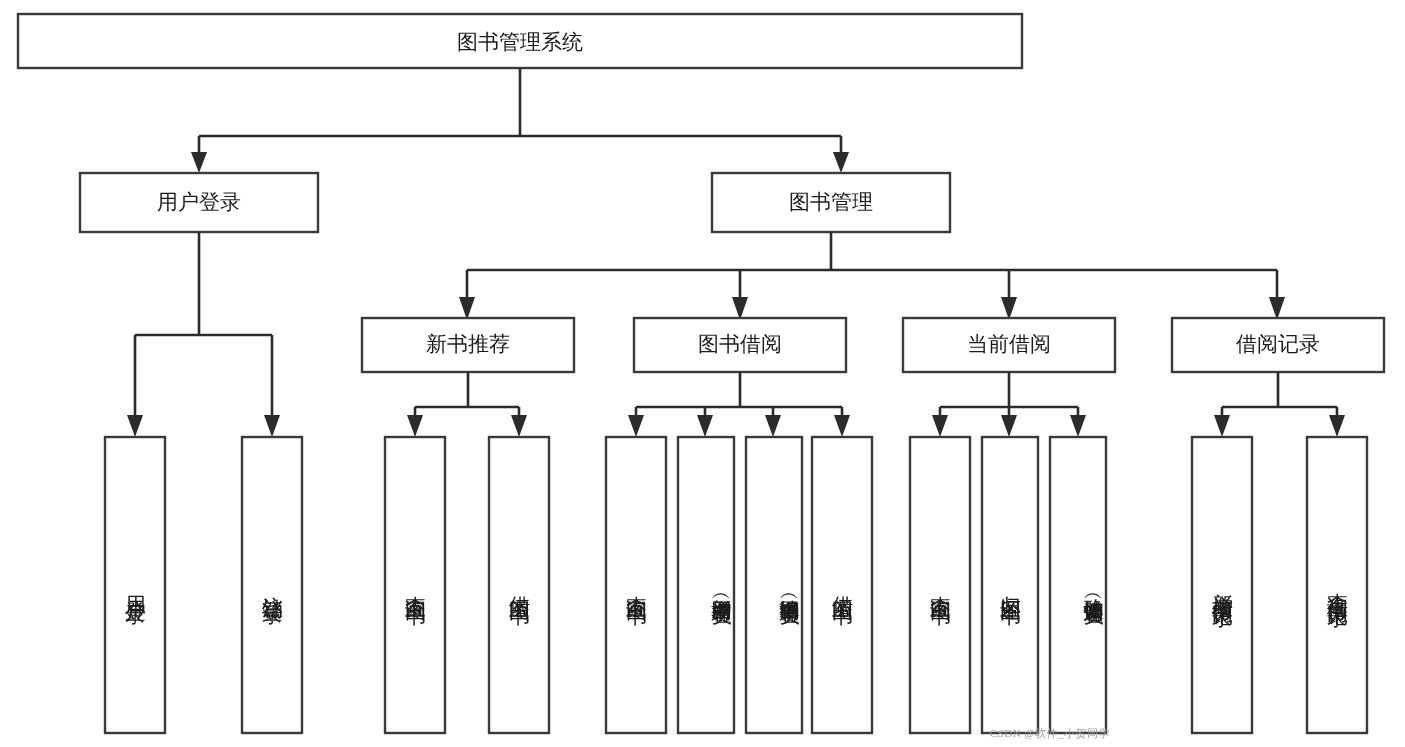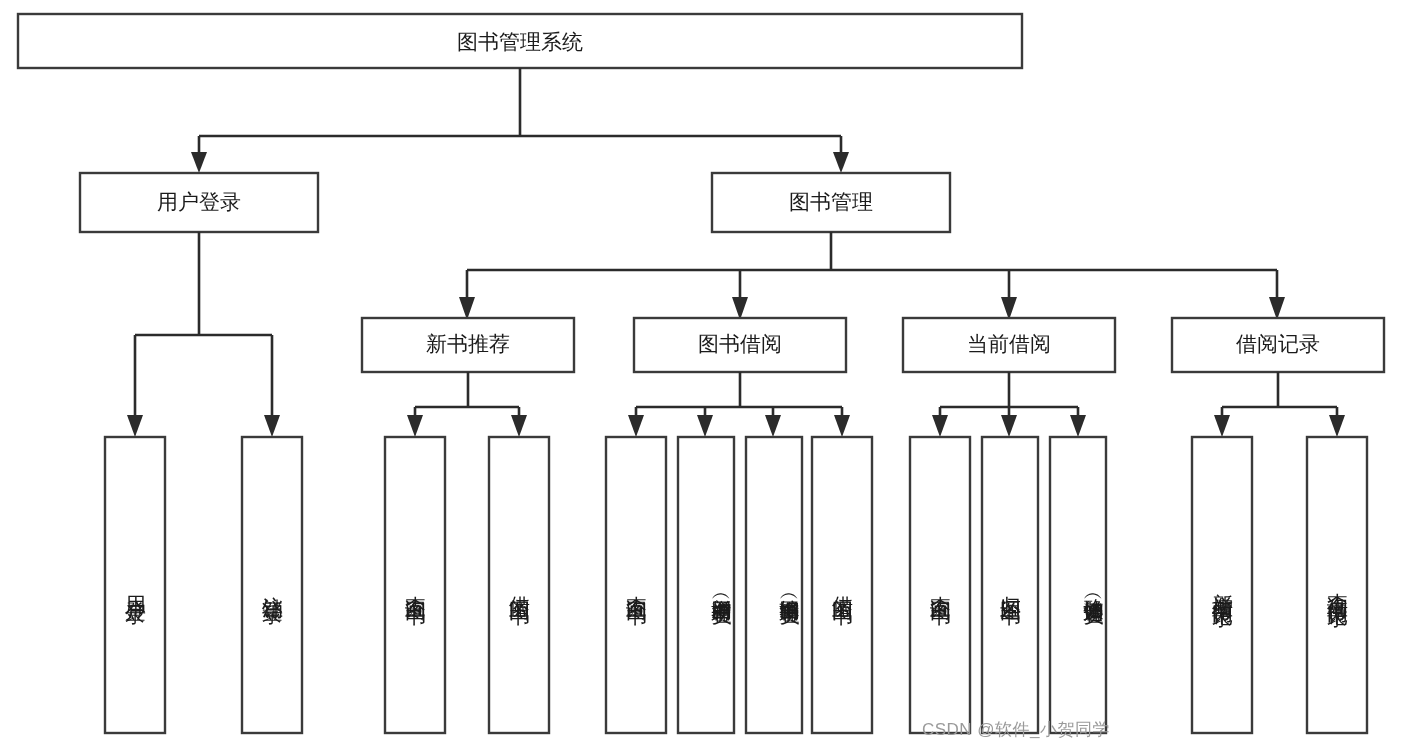--- a/index.html
+++ b/index.html
@@ -60,22 +60,22 @@
     letter-spacing: 3px;
     color: #1b1b1b;
     text-align: center;
     white-space: nowrap;
     user-select: none;
   }
   .watermark {
     position: absolute;
     right: 8px;
     bottom: 6px;
-    font-family: Liberation Sans, sans-serif;
-    font-size: 17px;
+    font-family: Liberation Serif, serif;
+    font-size: 11px;
     color: #9a9a9a;
     letter-spacing: 0.5px;
     white-space: nowrap;
   }
 </style>
 </head>
 <body>
 
 <div id="diagram-root">
 

